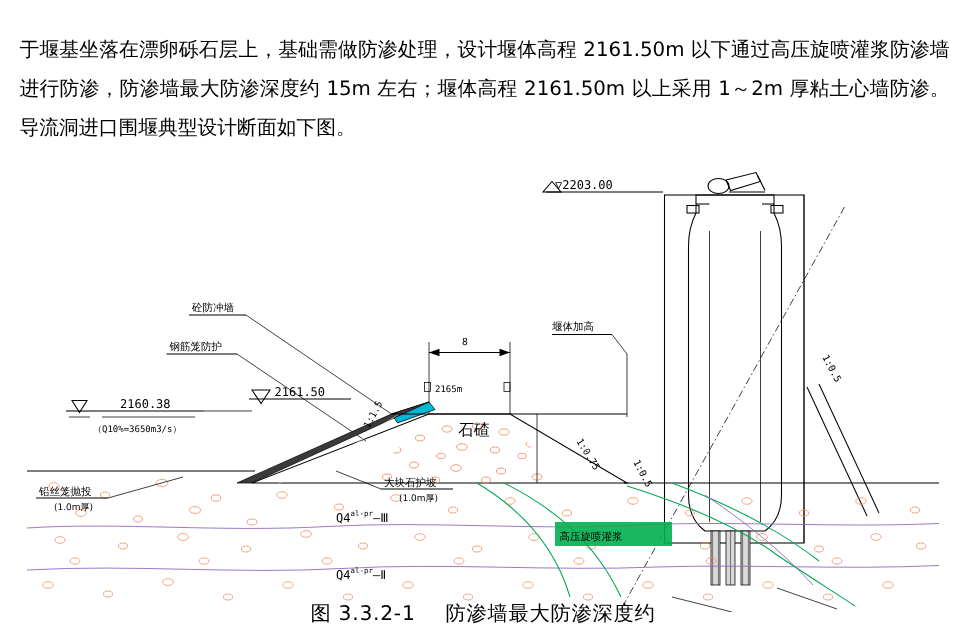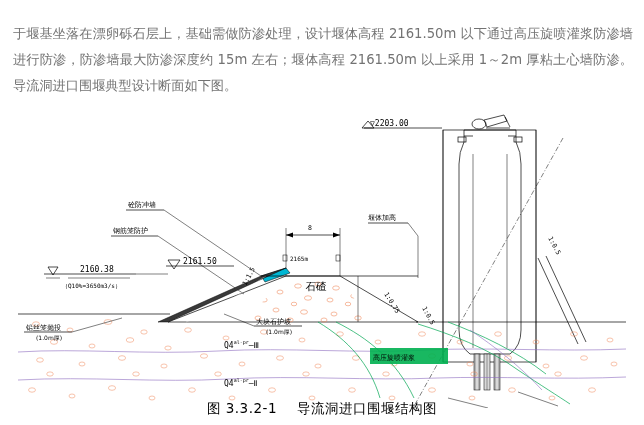--- a/index.html
+++ b/index.html
@@ -15,21 +15,21 @@
   #page {
     position: absolute; inset: 0;
     background: #fff;
   }
   .para {
     position: absolute;
     left: 13px; top: 8px; width: 620px;
     font-family: "DejaVu Sans", sans-serif;
     font-size: 13.2px;
     line-height: 26px;
-    color: #737373;
+    color: #000000;
     text-align: justify;
     letter-spacing: 0px;
   }
   .fig-wrap {
     position: absolute;
     left: 18px; top: 108px;
     width: 608px; height: 300px;
   }
   svg.fig { display:block; width: 608px; height: 300px; }
   .caption {
@@ -353,16 +353,16 @@
         <line class="ln-thin" x1="430" y1="290" x2="470" y2="300"></line>
         <line class="ln-thin" x1="500" y1="284" x2="540" y2="298"></line>
       </g>
 
       <line class="ln-thin" x1="340" y1="168" x2="340" y2="214"></line>
 
     </svg>
   </div>
 
   <div class="caption">
-    <span class="cap-num">图 3.3.2-1</span><span>导流洞进口围堰结构图</span>
+    <span class="cap-num">图 3.3.2-1</span><span>防渗墙最大防渗深度约</span>
   </div>
 
 </div>
 
 </body></html>

